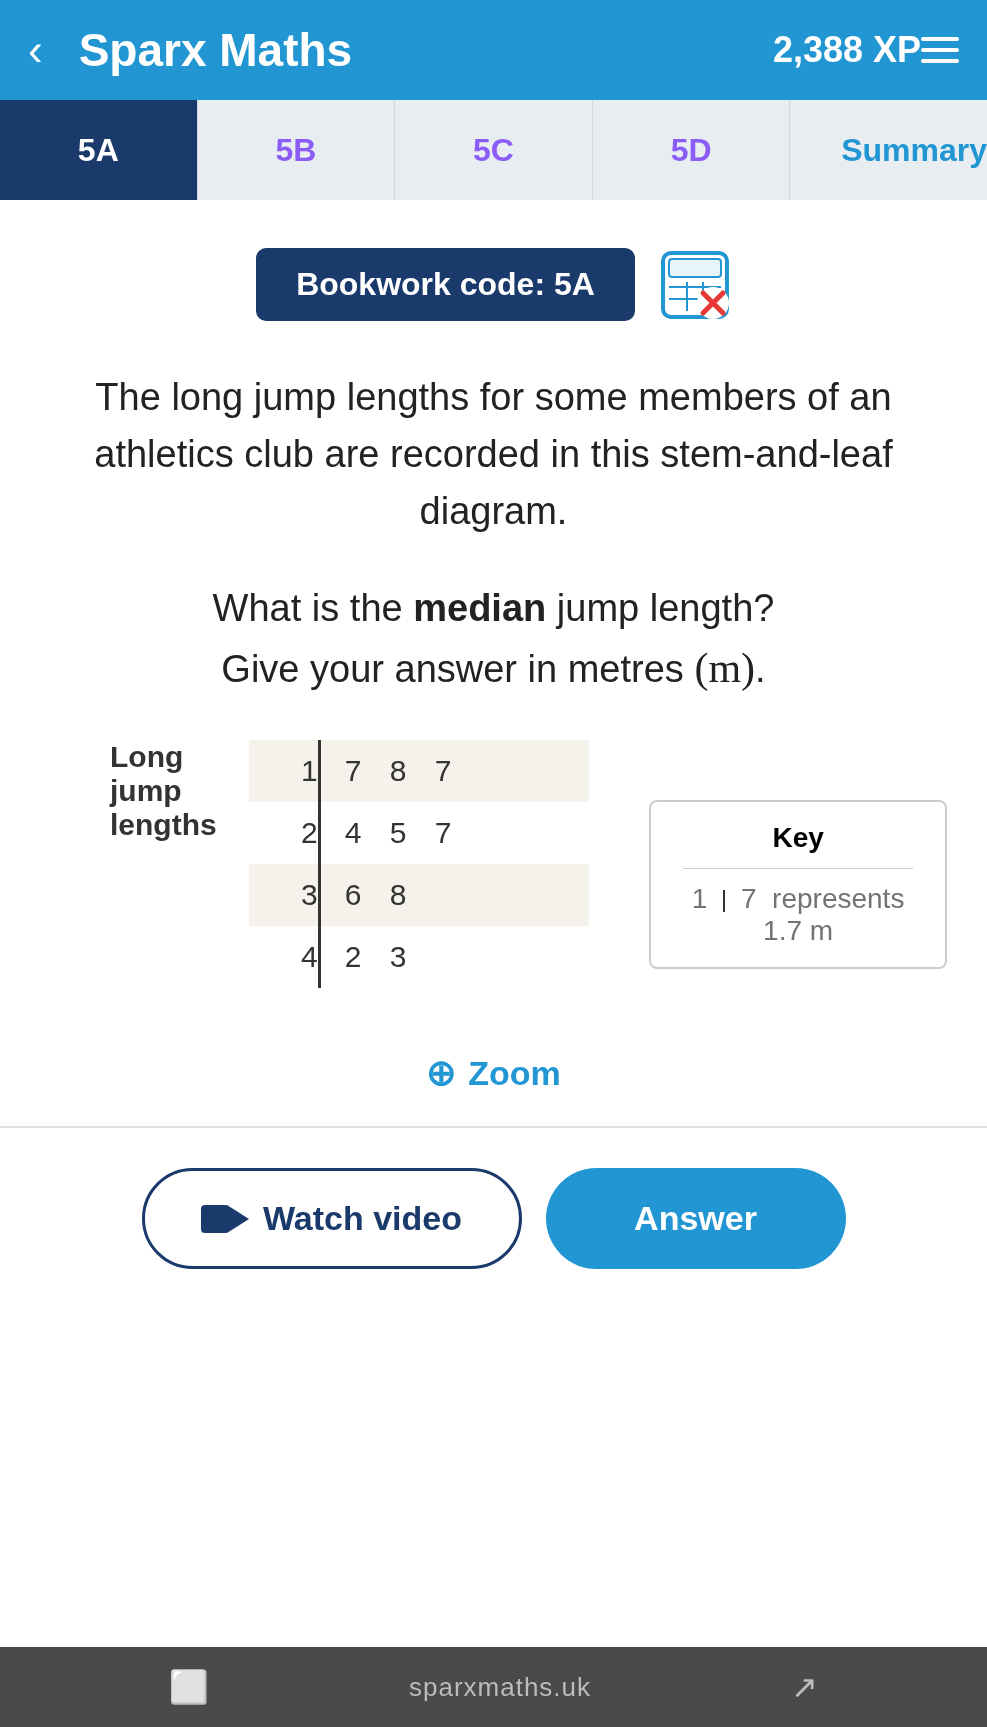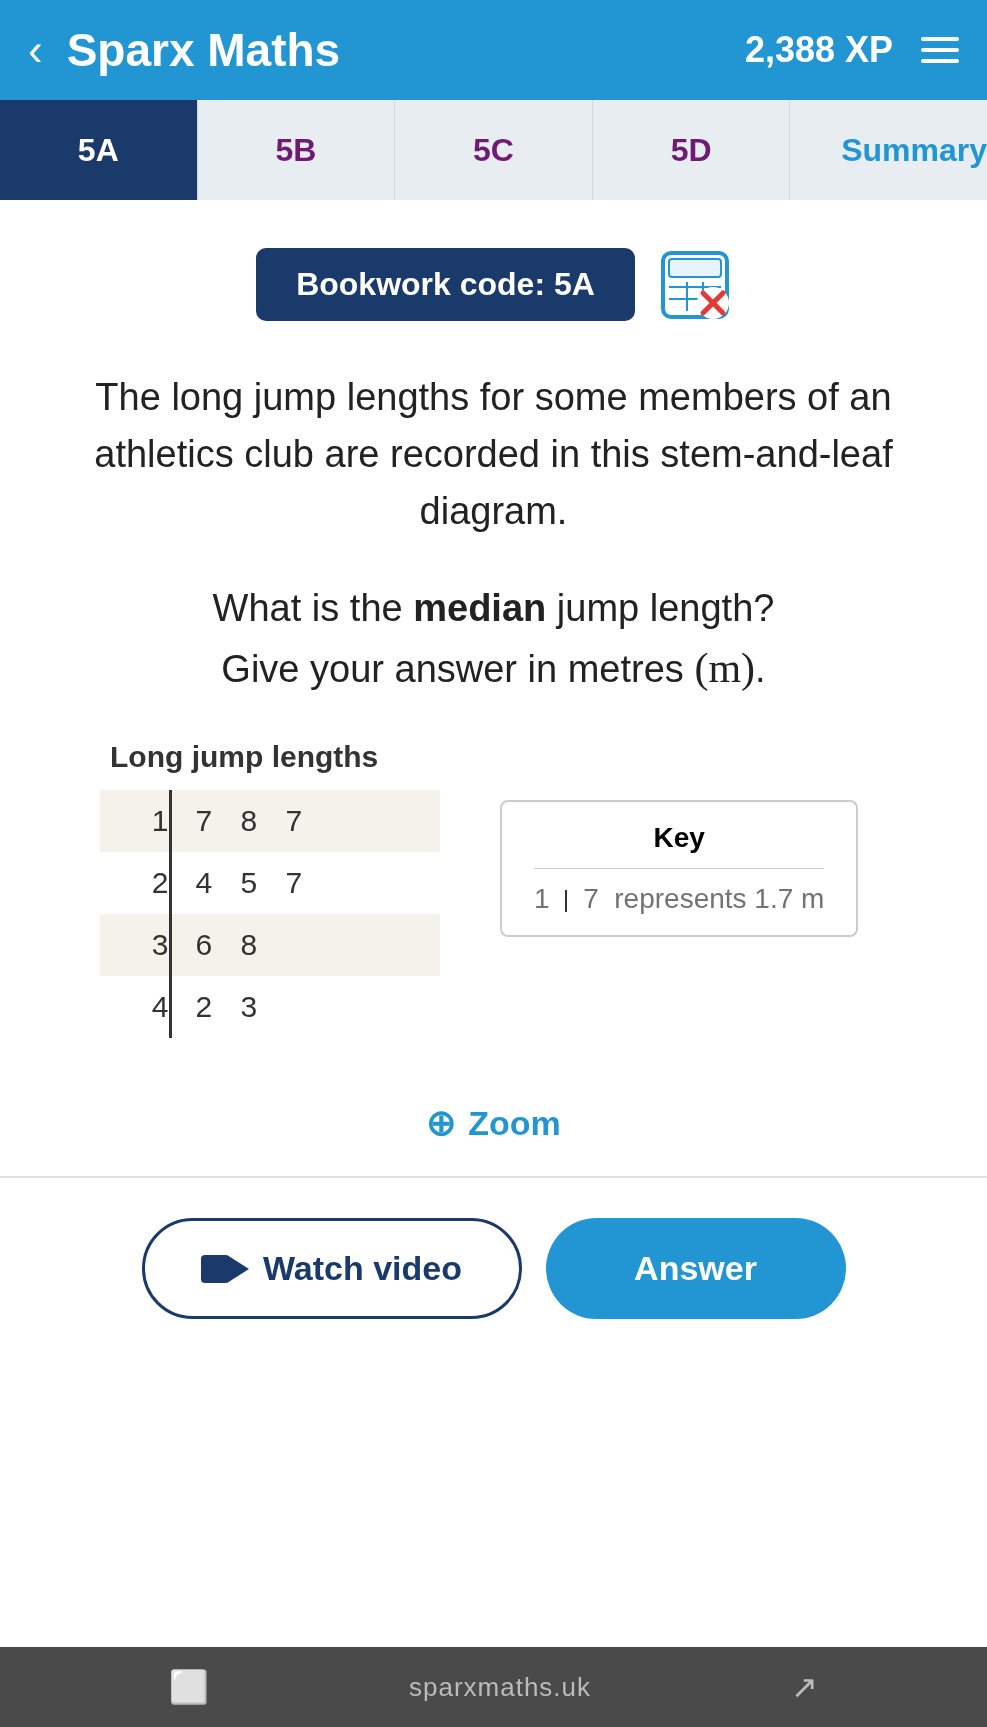--- a/index.html
+++ b/index.html
@@ -27,26 +27,26 @@
       font-weight: 300;
       margin-right: 24px;
       cursor: pointer;
       line-height: 1;
     }
     .header-title {
       color: white;
       font-size: 46px;
       font-weight: 700;
       flex: 1;
+      margin-left: 12px;
     }
     .header-xp {
       color: white;
       font-size: 36px;
       font-weight: 600;
-      margin-right: 28px;
     }
     .header-menu {
       color: white;
       font-size: 38px;
       cursor: pointer;
       display: flex;
       flex-direction: column;
       gap: 7px;
       justify-content: center;
     }
@@ -64,21 +64,21 @@
       background: #e8edf2;
       height: 100px;
     }
     .tab {
       flex: 1;
       display: flex;
       align-items: center;
       justify-content: center;
       font-size: 32px;
       font-weight: 600;
-      color: #701a75;
+      color: #8b5cf6;
       cursor: pointer;
       border-right: 1px solid #d0d8e0;
     }
     .tab.active {
       background: #1a3a6b;
       color: white;
     }
     .tab:last-child {
       border-right: none;
       justify-content: flex-end;
@@ -143,21 +143,21 @@
       width: 100%;
       display: flex;
       justify-content: flex-start;
       align-items: flex-start;
       gap: 60px;
       margin-bottom: 48px;
       padding-left: 60px;
     }
     .diagram-container {
       display: flex;
-      flex-direction: column;
+      flex-direction: row;
       align-items: flex-start;
     }
     .diagram-title {
       font-size: 30px;
       font-weight: 600;
       color: #333;
       margin-bottom: 16px;
       margin-left: 10px;
     }
     .stem-leaf-table {

